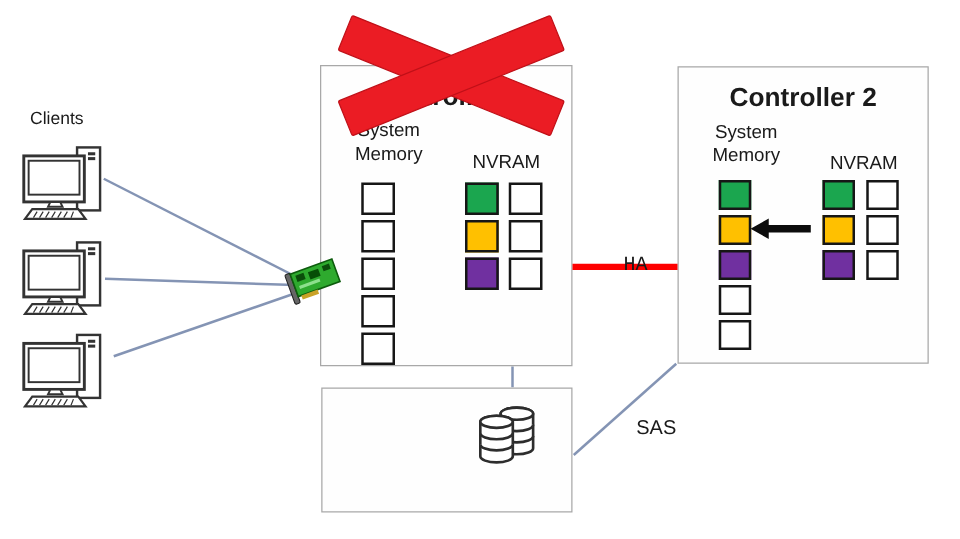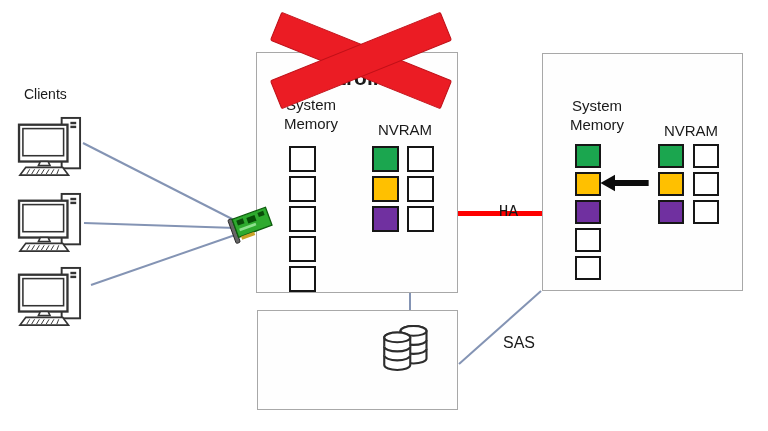--- a/index.html
+++ b/index.html
@@ -31,21 +31,21 @@
   .c1 .cells-nvram2{left:150px;top:93px;}
   .c2 .cells-sysmem{left:32px;top:90px;}
   .c2 .cells-nvram1{left:115px;top:90px;}
   .c2 .cells-nvram2{left:150px;top:90px;}
   .clients-label{position:absolute;left:24px;top:86px;font-size:14px;z-index:1;}
   .computer{position:absolute;left:16px;z-index:1;}
   .comp-1{top:116px;} .comp-2{top:192px;} .comp-3{top:266px;}
   .nic{position:absolute;left:224px;top:199px;z-index:3;}
   .ha-line{position:absolute;left:458px;top:211px;width:84px;height:5px;z-index:2;}
   .ha-label{position:absolute;left:478px;top:203px;width:40px;text-align:right;font-size:16px;z-index:2;font-family:Liberation Mono, monospace;}
-  .sas-label{position:absolute;left:497px;top:334px;width:44px;text-align:center;font-size:16px;z-index:2;}
+  .sas-label{position:absolute;left:497px;top:334px;width:44px;text-align:right;font-size:16px;z-index:2;}
   .agg-box{left:257px;top:310px;width:201px;height:100px;}
   .agg-icon{position:absolute;left:123px;top:6px;}
   .agg-label{position:absolute;left:88px;top:68px;width:124px;text-align:center;font-size:16px;}
   .xbar{
     position:absolute;left:269px;top:45px;width:182px;height:29px;
     border:1px solid #c01018;border-radius:2px;z-index:4;
   }
   .xbar-1{transform:rotate(22deg);}
   .xbar-2{transform:rotate(-22deg);}
   .mirror-arrow{position:absolute;left:597px;top:173px;z-index:2;}
@@ -138,20 +138,21 @@
         <div class="cell" style="background: rgb(112, 48, 160);"></div>
       </div>
     <div class="cells cells-nvram2">
         <div class="cell" style="background: rgb(255, 255, 255);"></div>
         <div class="cell" style="background: rgb(255, 255, 255);"></div>
         <div class="cell" style="background: rgb(255, 255, 255);"></div>
       </div>
   </div>
 
   <div class="box c2 ctrl2">
+    <div class="box-title">Controller 2</div>
     <div class="sysmem-label">System
 Memory</div>
     <div class="nvram-label">NVRAM</div>
     <div class="cells cells-sysmem">
         <div class="cell" style="background: rgb(27, 166, 79);"></div>
         <div class="cell" style="background: rgb(255, 192, 0);"></div>
         <div class="cell" style="background: rgb(112, 48, 160);"></div>
         <div class="cell" style="background: rgb(255, 255, 255);"></div>
         <div class="cell" style="background: rgb(255, 255, 255);"></div>
       </div>

